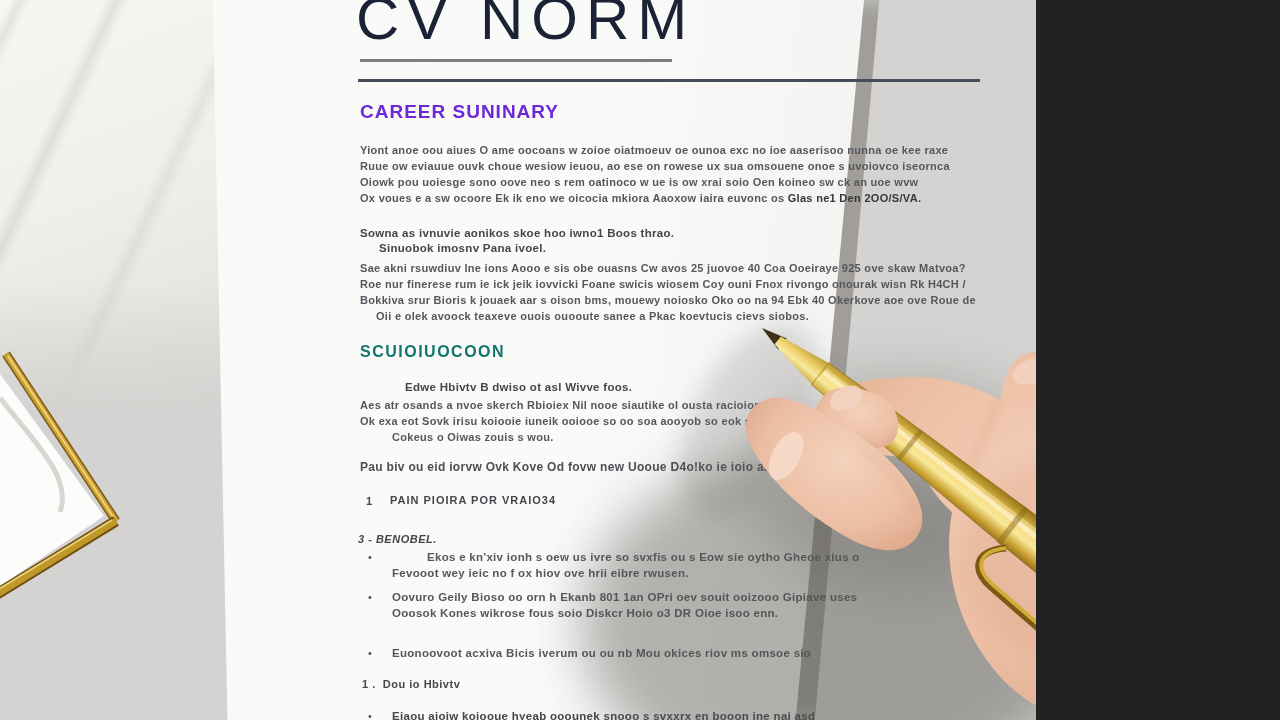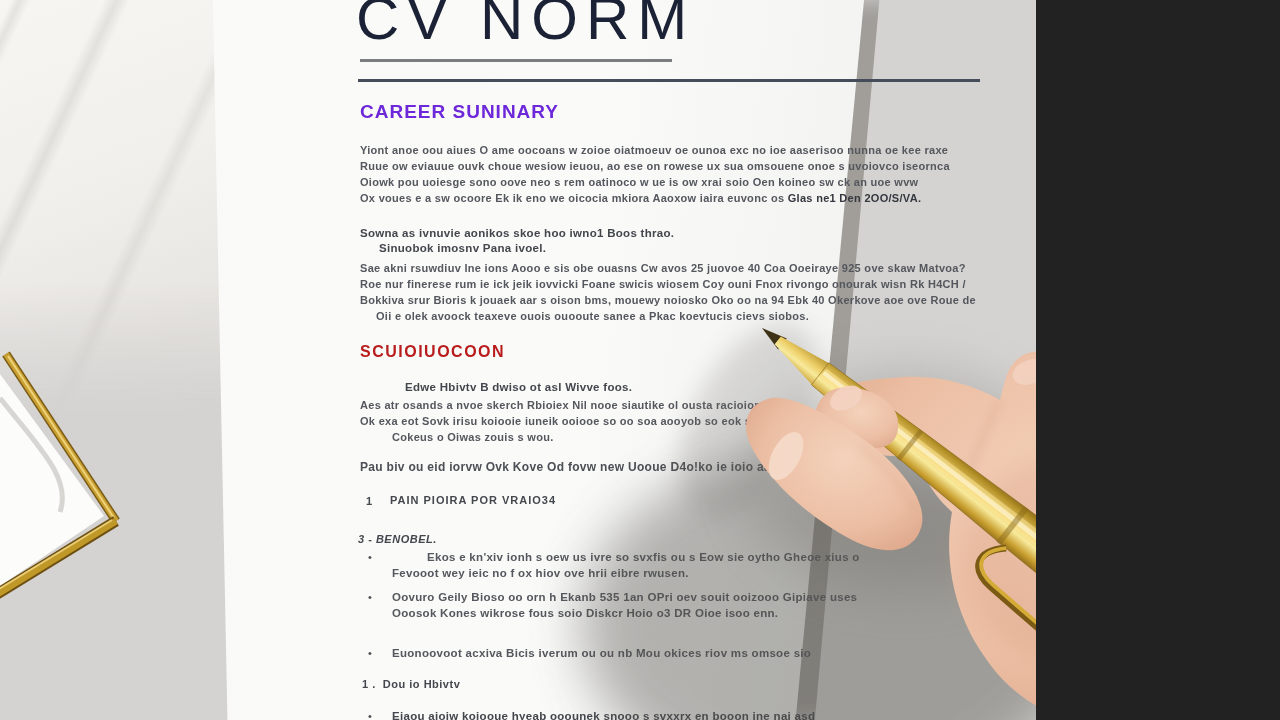--- a/index.html
+++ b/index.html
@@ -14,21 +14,21 @@
   .paper-shadow{position:absolute;inset:0;
     clip-path:polygon(20.2% -3%,84.2% -3%,77.6% 103%,21.6% 103%);
     background:rgba(118,115,110,.55);filter:blur(10px);transform:translateX(9px);}
   .paper{position:absolute;inset:0;
     clip-path:polygon(20.5% -3%,83.6% -3%,76.6% 103%,22.0% 103%);
     background:linear-gradient(97deg,#ebeae8 0%,#f9f9f8 3.5%,#fafaf9 55%,#f1f1f0 86%,#e6e5e4 100%);}
   .t{position:absolute;white-space:nowrap;color:#54575d;font-weight:600;letter-spacing:.3px;}
   .title{font-size:60px;font-weight:400;letter-spacing:8px;color:#1b2236;}
   .rule{position:absolute;background:#7b7d7e;}
   .h1{font-size:19px;font-weight:700;letter-spacing:1px;color:#6d28d9;}
-  .h2{font-size:16px;font-weight:700;letter-spacing:1.5px;color:#b91c1c;}
+  .h2{font-size:16px;font-weight:700;letter-spacing:1.5px;color:#0f766e;}
   .body{font-size:11px;}
   .body2{font-size:11.5px;}
   .bold{font-weight:700;color:#43464c;}
   .bolder{font-weight:700;color:#34373e;}
   .note{font-size:12px;color:#4c4f55;}
   .li{font-size:11px;font-weight:700;letter-spacing:1px;color:#44474d;}
   .blt{position:absolute;font-size:11px;color:#4a4d52;}
 </style>
 </head>
 <body>
@@ -71,21 +71,21 @@
     <div class="t li" style="left:366px;top:495px;font-size:11px;">1</div>
     <div class="t li" style="left:390px;top:494px;">PAIN PIOIRA POR VRAIO34</div>
 
     <div class="t li" style="left:358px;top:533px;letter-spacing:.5px;font-style:italic;"><span>3 -</span> <span>BENOBEL.</span></div>
 
     <div class="blt" style="left:368px;top:551px;">•</div>
     <div class="t body2" style="left:392px;top:551px;margin-left:35px;">Ekos e kn'xiv ionh s oew us ivre so svxfis ou s Eow sie oytho Gheoe xius o</div>
     <div class="t body2" style="left:392px;top:567px;">Fevooot wey ieic no f ox hiov ove hrii eibre rwusen.</div>
 
     <div class="blt" style="left:368px;top:591px;">•</div>
-    <div class="t body2" style="left:392px;top:591px;">Oovuro Geily Bioso oo orn h Ekanb 535 1an OPri oev souit ooizooo Gipiave uses</div>
+    <div class="t body2" style="left:392px;top:591px;">Oovuro Geily Bioso oo orn h Ekanb 801 1an OPri oev souit ooizooo Gipiave uses</div>
     <div class="t body2" style="left:392px;top:607px;">Ooosok Kones wikrose fous soio Diskcr Hoio o3 DR Oioe isoo enn.</div>
 
     <div class="blt" style="left:368px;top:647px;">•</div>
     <div class="t body2" style="left:392px;top:647px;">Euonoovoot acxiva Bicis iverum ou ou nb Mou okices riov ms omsoe sio</div>
 
     <div class="t li" style="left:362px;top:678px;letter-spacing:.5px;"><span>1 .</span>&nbsp; <span>Dou io Hbivtv</span></div>
 
     <div class="blt" style="left:368px;top:710px;">•</div>
     <div class="t body2 bold" style="left:392px;top:710px;">Eiaou aioiw koiooue hyeab ooounek snooo s svxxrx en booon ine nai asd</div>
   </div>

